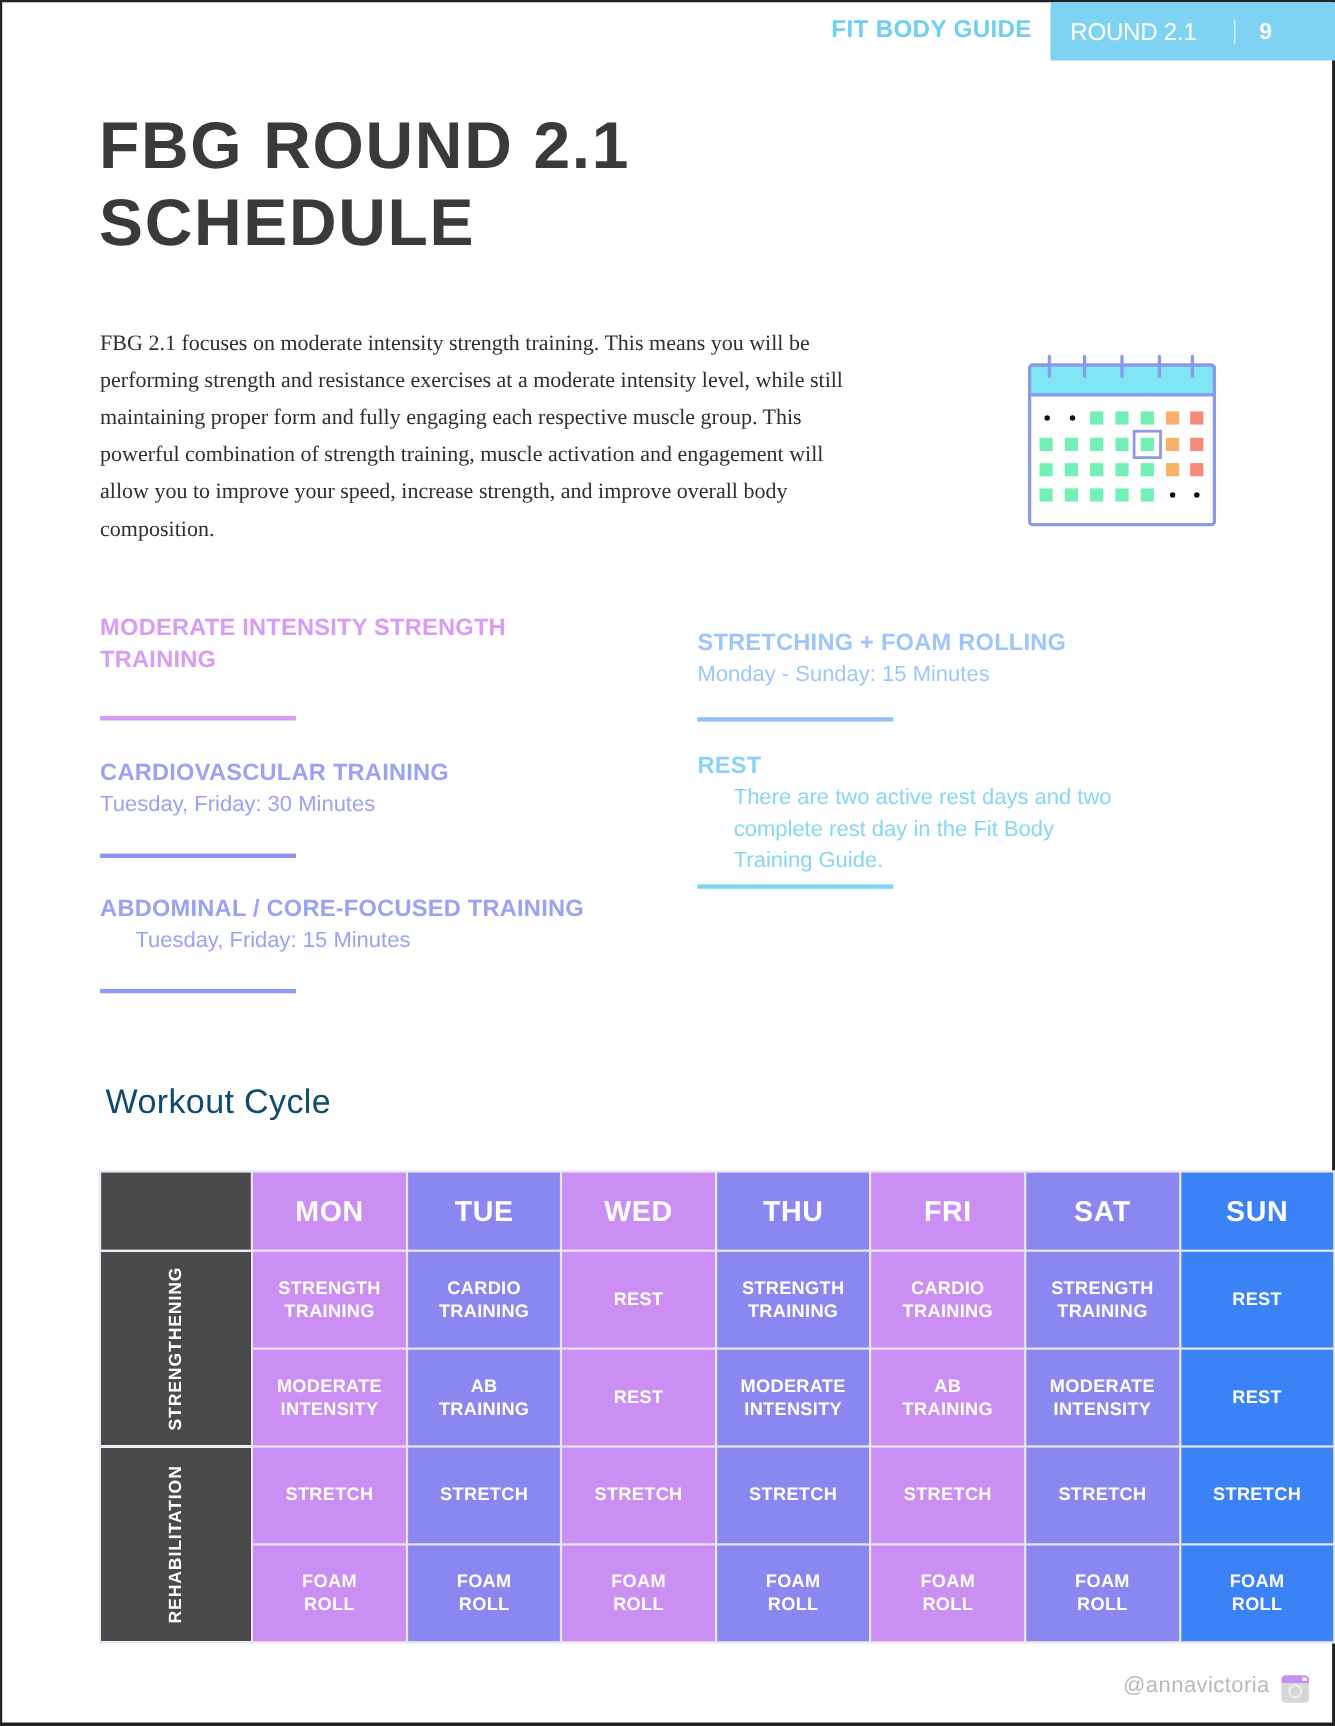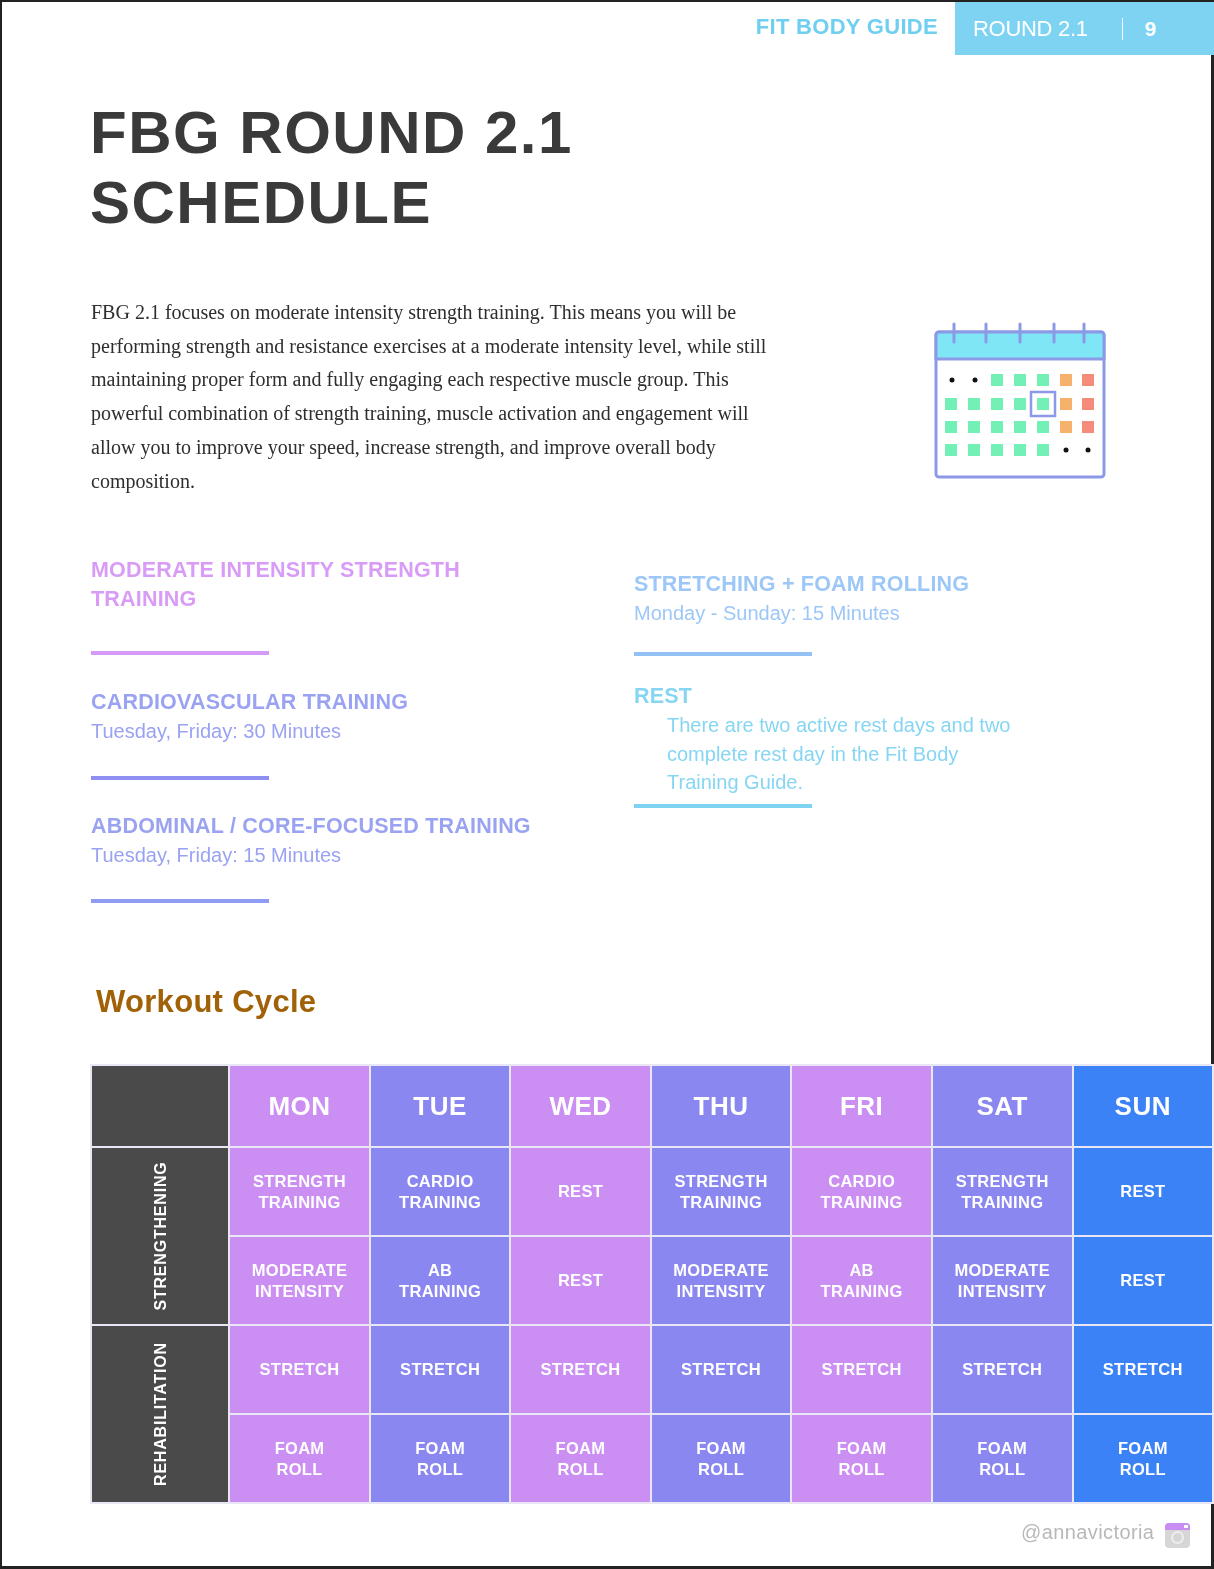--- a/index.html
+++ b/index.html
@@ -17,25 +17,25 @@
 
   .intro { position: absolute; top: 296px; left: 91px; width: 680px; font-family: "Liberation Serif", serif; font-size: 20px; line-height: 33.7px; color: #2e2e2e; }
 
   .cal { position: absolute; top: 322px; left: 934px; width: 172px; height: 158px; }
 
   .sec { position: absolute; }
   .sec h3 { font-size: 21.5px; font-weight: bold; line-height: 29px; letter-spacing: 0.2px; }
   .sec p { font-size: 20px; line-height: 28.5px; }
   .sec .bar { position: absolute; left: 0; width: 178px; height: 4px; }
 
-  .wc-title { position: absolute; top: 984px; left: 96px; font-size: 31px; color: #a16207; letter-spacing: 0.3px; font-weight: bold; }
+  .wc-title { position: absolute; top: 984px; left: 96px; font-size: 31px; color: #0c4a6e; letter-spacing: 0.3px; }
 
   table.sched { position: absolute; top: 1064px; left: 90px; border-collapse: collapse; }
   table.sched td, table.sched th { border: 2px solid #e9e6f5; color: #fff; text-align: center; font-weight: bold; }
-  table.sched th { height: 82px; font-size: 26px; letter-spacing: 0.5px; }
+  table.sched th { height: 72px; font-size: 26px; letter-spacing: 0.5px; }
   table.sched td { height: 89px; width: 142px; font-size: 16.5px; line-height: 21px; letter-spacing: 0.3px; }
   .corner, .grp { background: #4a4a4a; width: 54px; }
   .grp { position: relative; }
   .grp span { position: absolute; left: 50%; top: 50%; transform: translate(-50%,-50%) rotate(-90deg); white-space: nowrap; font-size: 16px; letter-spacing: 0.8px; }
   .c-pink { background: #cb8ff3; }
   .c-blue { background: #8a87f1; }
   .c-sky  { background: #3b82f6; }
 
   .handle { position: absolute; top: 1521px; left: 1021px; font-size: 20px; color: #b8b8b8; letter-spacing: 0.4px; }
   .insta { position: absolute; top: 1523px; left: 1165px; width: 25px; height: 25px; border-radius: 4px; background: #d6d6d6; overflow: hidden; }
@@ -117,21 +117,21 @@
 </div>
 
 <div class="sec" style="top:688px; left:91px; width:500px;">
   <h3 style="color:#9aa2f2;">CARDIOVASCULAR TRAINING</h3>
   <p style="color:#9aa2f2;">Tuesday, Friday: 30 Minutes</p>
   <div class="bar" style="top:88px; background:#8f8ff3;"></div>
 </div>
 
 <div class="sec" style="top:812px; left:91px; width:520px;">
   <h3 style="color:#9aa2f2;">ABDOMINAL / CORE-FOCUSED TRAINING</h3>
-  <p style="color:#9aa2f2;">Tuesday, Friday: 15 Minutes</p>
+  <p style="color:#9aa2f2;margin-left:32px;">Tuesday, Friday: 15 Minutes</p>
   <div class="bar" style="top:87px; background:#8f9cf3;"></div>
 </div>
 
 <div class="sec" style="top:570px; left:634px; width:420px;">
   <h3 style="color:#9cc7f6;">STRETCHING + FOAM ROLLING</h3>
   <p style="color:#9cc7f6;">Monday - Sunday: 15 Minutes</p>
   <div class="bar" style="top:82px; background:#92c1f4;"></div>
 </div>
 
 <div class="sec" style="top:682px; left:634px; width:400px;">

